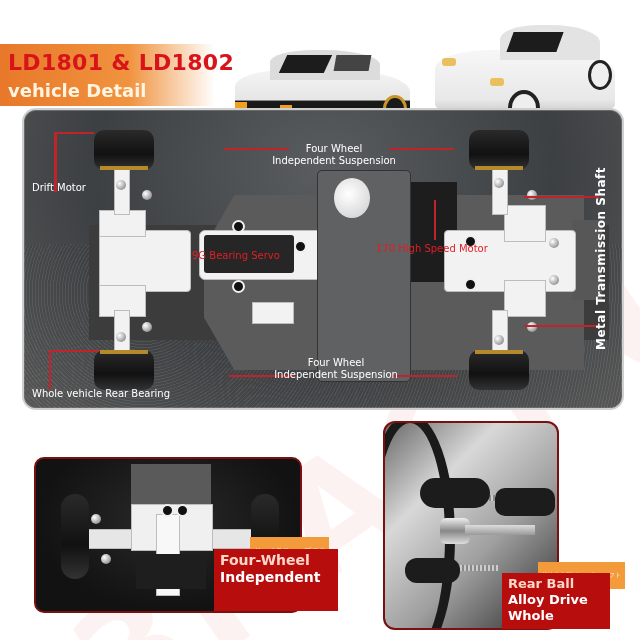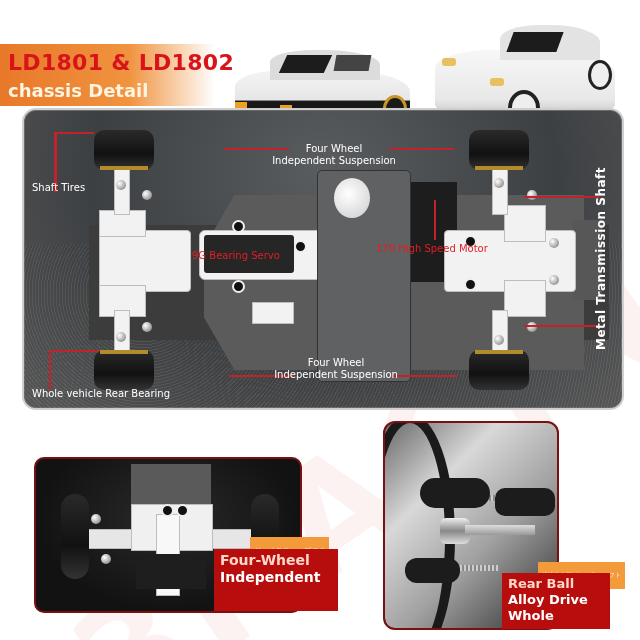--- a/index.html
+++ b/index.html
@@ -45,21 +45,21 @@
     .tag-box { position:absolute; background:#b80d0d; color:#ffffff; font-weight:bold; z-index:6; padding:3px 6px; line-height:17px; font-size:14px; }
     .tag-box .first { color:#ffd7c8; }
   </style>
 </head>
 <body>
 
 <div class="watermark">3RACING KEY</div>
 
 <div class="title-banner"></div>
 <div class="title-main">LD1801 &amp; LD1802</div>
-<div class="title-sub">chassis Detail</div>
+<div class="title-sub">vehicle Detail</div>
 
 <div class="car car1">
   <div class="car-body" style="left:10px;top:30px;width:175px;height:55px;background:linear-gradient(180deg,#f4f4f4 0%,#e6e6e6 55%,#1a1a1a 56%,#111 100%);"></div>
   <div style="position:absolute;left:45px;top:10px;width:110px;height:30px;background:#dcdcdc;border-radius:40% 50% 0 0;"></div>
   <div style="position:absolute;left:58px;top:15px;width:45px;height:18px;background:#1c1c1c;transform:skewX(-25deg);"></div>
   <div style="position:absolute;left:110px;top:15px;width:35px;height:16px;background:#444;transform:skewX(-10deg);"></div>
   <div style="position:absolute;left:10px;top:62px;width:12px;height:6px;background:#f0a020;"></div>
   <div style="position:absolute;left:55px;top:65px;width:12px;height:6px;background:#f0a020;"></div>
   <div style="position:absolute;left:100px;top:68px;width:24px;height:26px;border-radius:50%;background:#1a1a1a;border:3px solid #c8952a;"></div>
   <div style="position:absolute;left:158px;top:55px;width:18px;height:22px;border-radius:50%;background:#1a1a1a;border:3px solid #c8952a;"></div>
@@ -142,21 +142,21 @@
   <div class="red-line" style="left:500px;top:215px;width:75px;height:2px;"></div>
 
   <div class="lbl" style="left:245px;top:33px;width:130px;">
     <div>Four Wheel</div>
     <div>Independent Suspension</div>
   </div>
   <div class="lbl" style="left:247px;top:247px;width:130px;">
     <div>Four Wheel</div>
     <div>Independent Suspension</div>
   </div>
-  <div class="lbl" style="left:8px;top:72px;text-align:left;">Shaft Tires</div>
+  <div class="lbl" style="left:8px;top:72px;text-align:left;">Drift Motor</div>
   <div class="lbl-red" style="left:168px;top:140px;">9G Bearing Servo</div>
   <div class="lbl-red" style="left:352px;top:133px;">170 High Speed Motor</div>
   <div class="lbl" style="left:8px;top:278px;text-align:left;">Whole vehicle Rear Bearing</div>
   <div class="lbl-vertical" style="left:570px;top:240px;">Metal Transmission  Shaft</div>
 </div>
 
 <div class="inset-left">
   <div class="gray-part" style="left:95px;top:5px;width:80px;height:60px;background:#5a5a5a;"></div>
   <div class="tire" style="left:25px;top:35px;width:28px;height:85px;border-radius:14px;"></div>
   <div class="tire" style="left:215px;top:35px;width:28px;height:85px;border-radius:14px;"></div>

